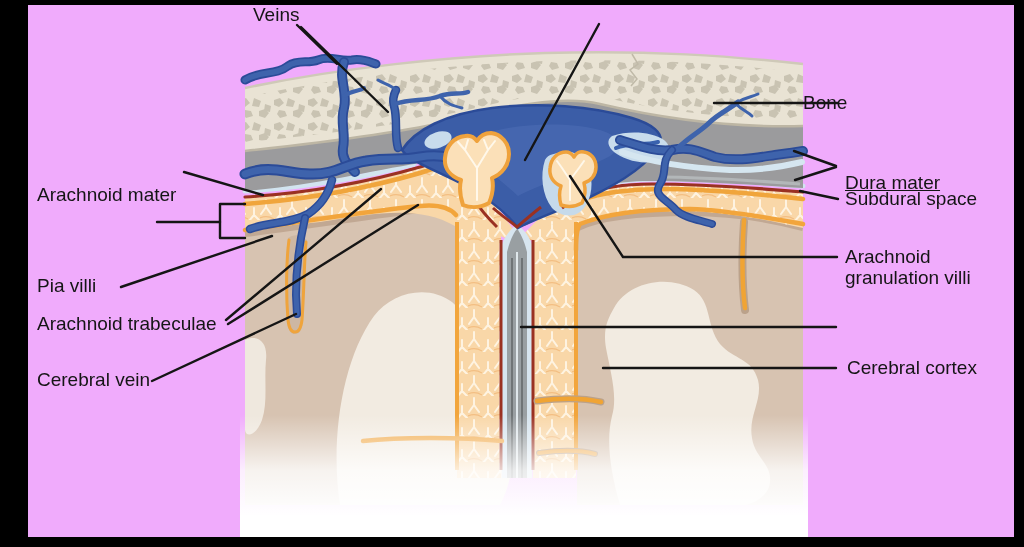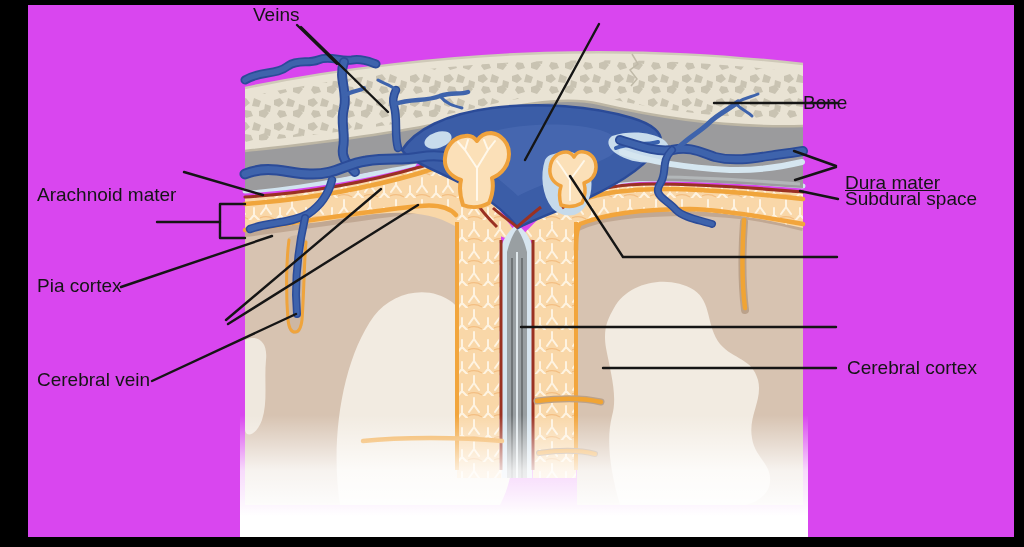--- a/index.html
+++ b/index.html
@@ -1,16 +1,16 @@
 <!DOCTYPE html>
 <html><head>
 <meta charset="utf-8">
 <style>
   html,body{margin:0;padding:0;background:#fff;}
-  #stage{position:relative;width:1024px;height:547px;background:#d946ef;overflow:hidden;
+  #stage{position:relative;width:1024px;height:547px;background:#f0abfc;overflow:hidden;
          font-family:"Liberation Sans","DejaVu Sans",sans-serif;}
   #art{position:absolute;left:0;top:0;}
   .frame{position:absolute;background:#000;}
   #frame-left{left:0;top:0;width:28px;height:547px;}
   #frame-top{left:0;top:0;width:1024px;height:5px;}
   #frame-right{left:1014px;top:0;width:10px;height:547px;}
   #frame-bottom{left:0;top:537px;width:1024px;height:10px;}
   .lbl{position:absolute;color:#151515;font-size:19px;line-height:21px;white-space:pre-line;}
   .lh24{line-height:24px;}
   #lbl-veins{left:253px;top:4px;}
@@ -215,22 +215,25 @@
       <path d="M226,320 L381,189"></path>
       <path d="M228,324 L418,205"></path>
       <path d="M152,381 L296,314"></path>
     </g>
   </svg>
 
   <div class="lbl" id="lbl-veins">Veins</div>
   <div class="lbl" id="lbl-bone">Bone</div>
   <div class="lbl" id="lbl-dura">Dura mater</div>
   <div class="lbl" id="lbl-subdural">Subdural space</div>
+  <div class="lbl" id="lbl-villi">Arachnoid
+granulation villi</div>
   <div class="lbl" id="lbl-cortex">Cerebral cortex</div>
   <div class="lbl" id="lbl-arachnoid">Arachnoid mater</div>
-  <div class="lbl" id="lbl-pia">Pia cortex</div>
+  <div class="lbl" id="lbl-pia">Pia villi</div>
+  <div class="lbl" id="lbl-trab">Arachnoid trabeculae</div>
   <div class="lbl" id="lbl-cvein">Cerebral vein</div>
 
   <div class="frame" id="frame-left"></div>
   <div class="frame" id="frame-top"></div>
   <div class="frame" id="frame-right"></div>
   <div class="frame" id="frame-bottom"></div>
 </div>
 
 </body></html>

